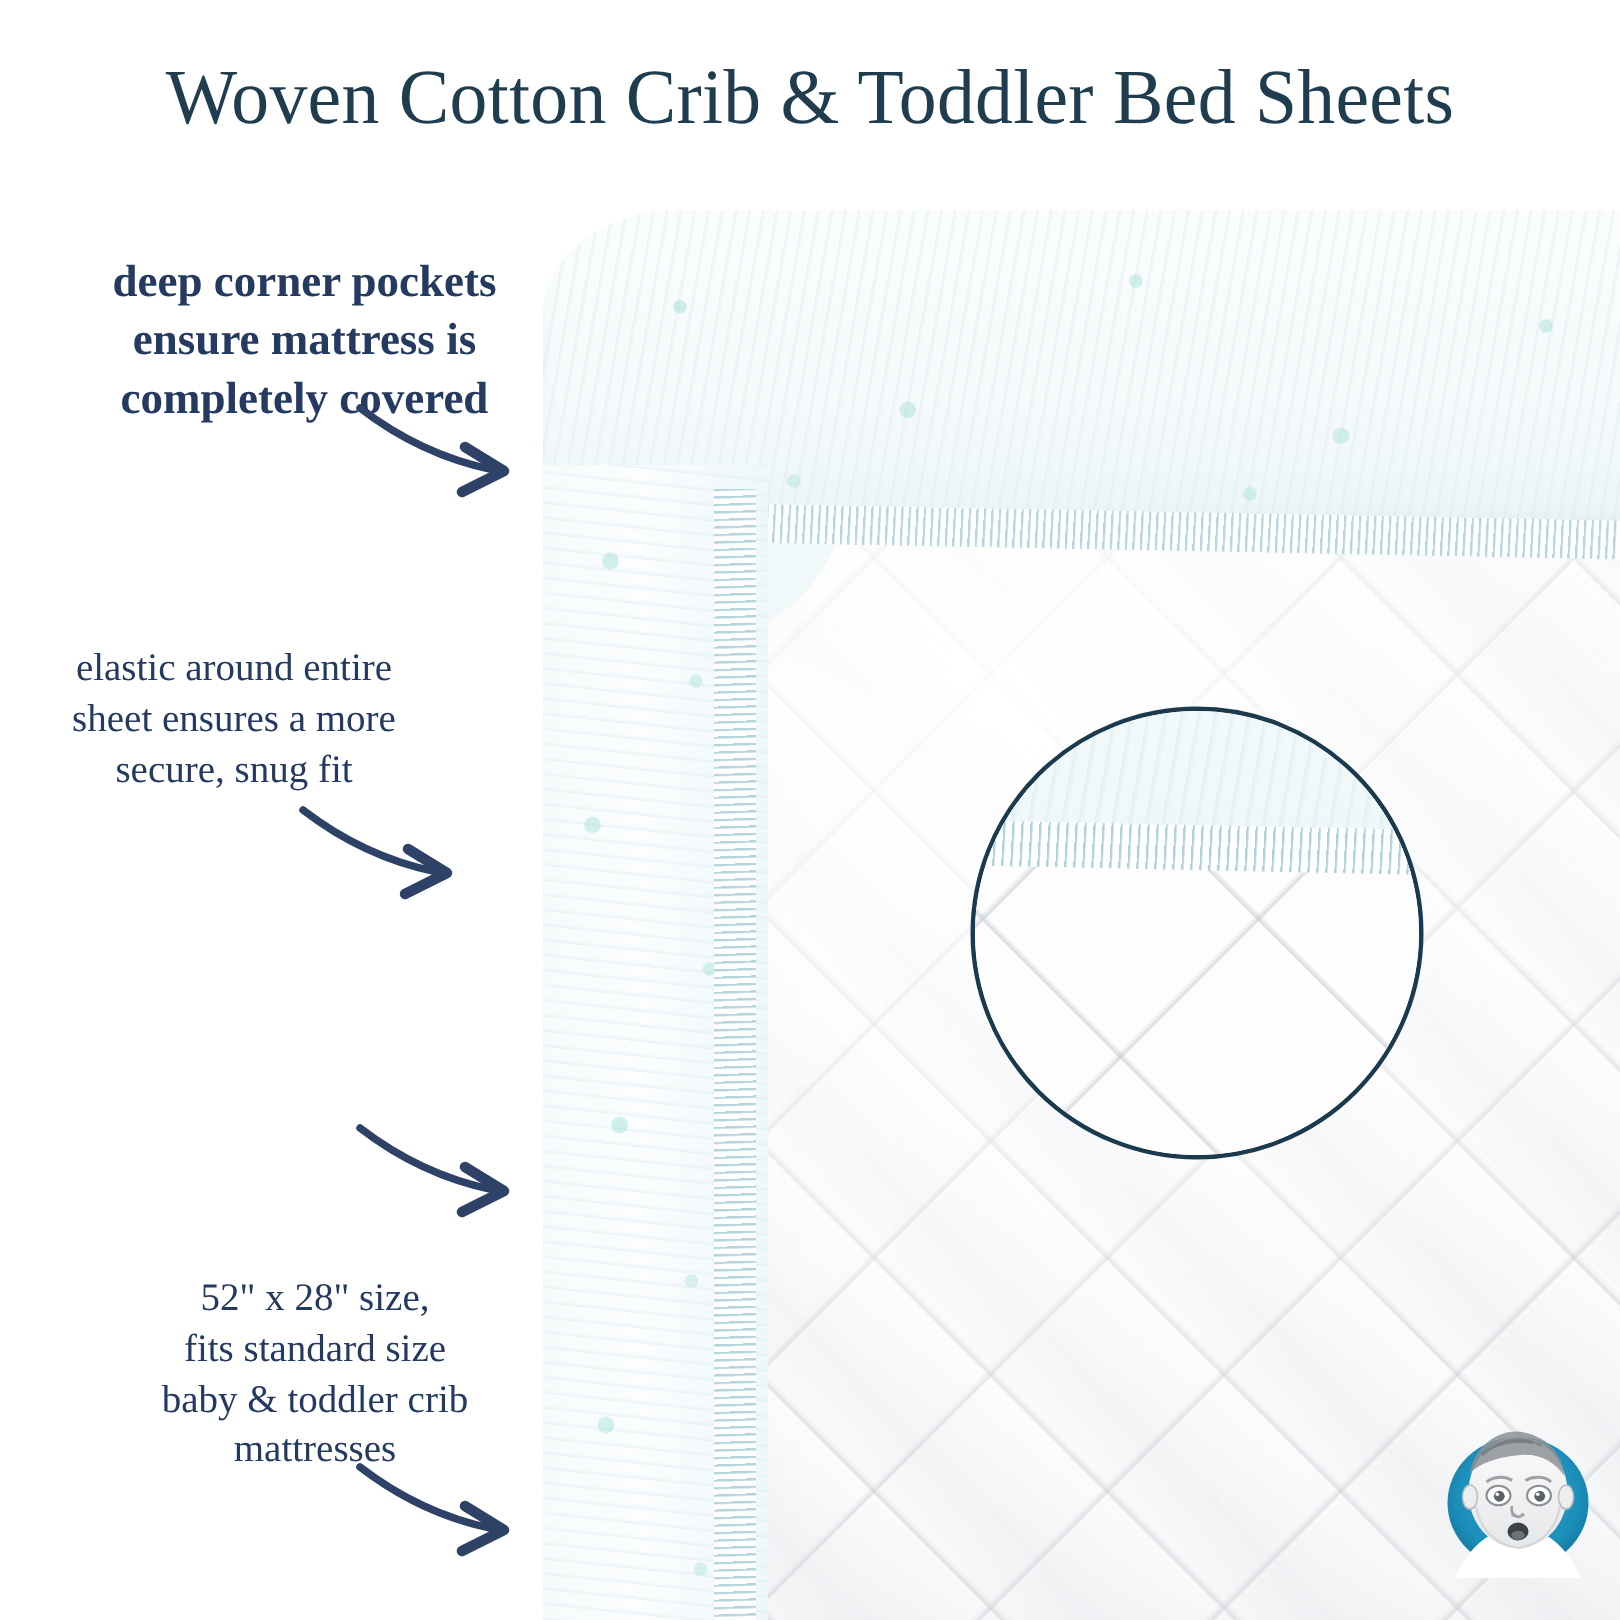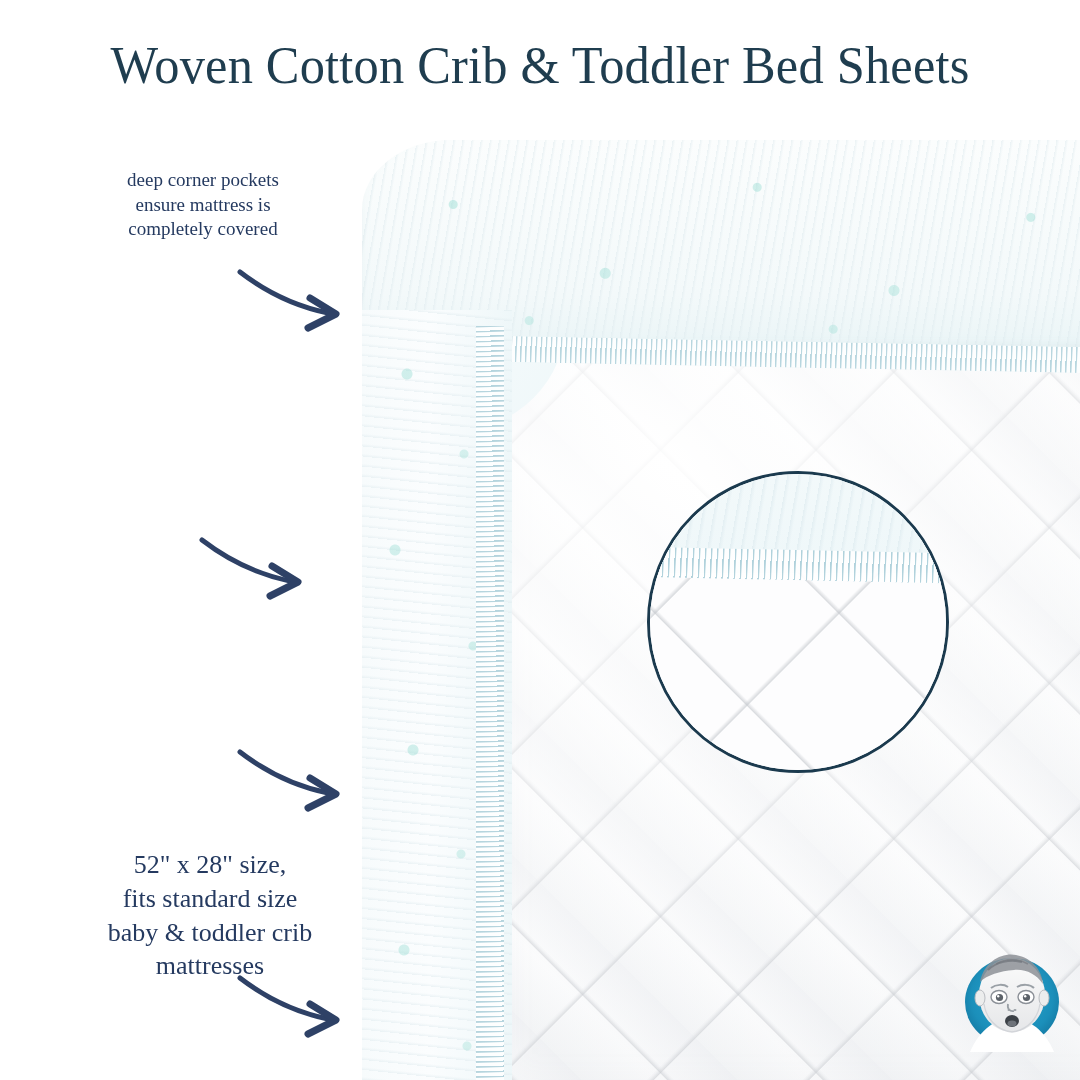--- a/index.html
+++ b/index.html
@@ -144,21 +144,21 @@
         rgba(193,197,202,.6) 71px, rgba(0,0,0,0) 75px, rgba(0,0,0,0) 130px),
       #fdfdfe;
   }
 
   
   .callout{
     position:absolute;color:#253a60;
     font-family:"Liberation Serif",serif;
     line-height:1.30;text-align:center;white-space:pre-line;
   }
-  #callout-0{left:38px;top:168px;width:330px;font-size:19px;}
+  #callout-0{left:38px;top:168px;width:330px;font-size:30px;font-weight:bold;}
   #callout-1{left:0px;top:428px;width:312px;font-size:26px;}
   #callout-2{left:60px;top:678px;width:300px;font-size:26px;}
   #callout-3{left:50px;top:848px;width:320px;font-size:26px;}
 
   
   .arrow{position:absolute;pointer-events:none;}
   #arrow-0{left:236px;top:262px;}
   #arrow-1{left:198px;top:530px;}
   #arrow-2{left:236px;top:742px;}
   #arrow-3{left:236px;top:968px;}
@@ -200,20 +200,23 @@
   </div>
 
   <div class="callout" id="callout-0">deep corner pockets
 ensure mattress is
 completely covered</div>
   <svg class="arrow" id="arrow-0" width="130" height="80" viewBox="0 0 130 80">
     <path d="M4 10 C 30 30, 58 44, 92 51" stroke-width="5"></path>
     <polyline points="74,36 100,52 72,66" stroke-width="7"></polyline>
   </svg>
 
+  <div class="callout" id="callout-1">elastic around entire
+sheet ensures a more
+secure, snug fit</div>
   <svg class="arrow" id="arrow-1" width="130" height="80" viewBox="0 0 130 80">
     <path d="M4 10 C 30 30, 58 44, 92 51" stroke-width="5"></path>
     <polyline points="74,36 100,52 72,66" stroke-width="7"></polyline>
   </svg>
 
   <svg class="arrow" id="arrow-2" width="130" height="80" viewBox="0 0 130 80">
     <path d="M4 10 C 30 30, 58 44, 92 51" stroke-width="5"></path>
     <polyline points="74,36 100,52 72,66" stroke-width="7"></polyline>
   </svg>
 

